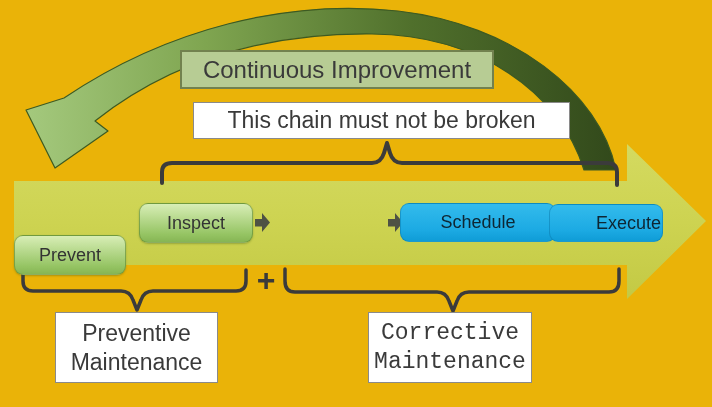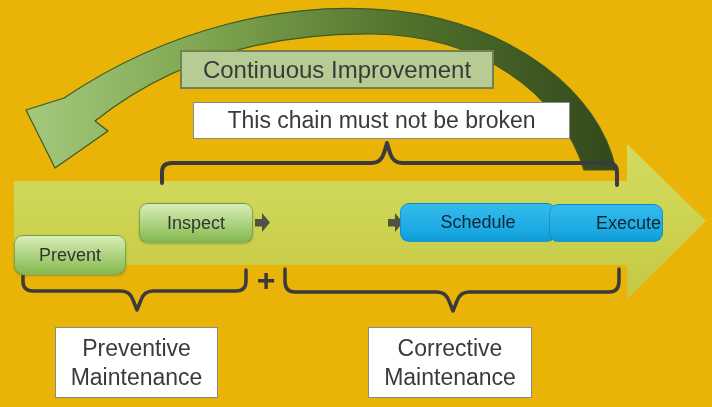--- a/index.html
+++ b/index.html
@@ -25,23 +25,23 @@
   .banner {
     left: 180px; top: 50px; width: 314px; height: 39px;
     background: #b7cc94;
     border: 2px solid #72814f;
     font-size: 24px;
   }
   .note {
     left: 193px; top: 102px; width: 377px; height: 37px;
     font-size: 23px;
   }
-  .group-label { font-size: 23px; line-height: 1.25; padding: 8px 6px; margin-top: 15px; }
+  .group-label { font-size: 23px; line-height: 1.25; padding: 8px 6px; }
   .group-preventive { left: 55px; top: 312px; width: 163px; height: 71px; }
-  .group-corrective { left: 368px; top: 312px; width: 164px; height: 71px; }
+  .group-corrective { left: 368px; top: 312px; width: 164px; height: 71px; font-family: Liberation Mono, monospace; }
 
   .stage {
     position: absolute;
     display: flex; align-items: center; justify-content: center;
     box-sizing: border-box;
     border-radius: 9px;
     font-size: 18px;
   }
   .stage-green {
     background: linear-gradient(to bottom, #d8eeb6 0%, #b2d687 45%, #95c463 80%, #86b554 100%);

